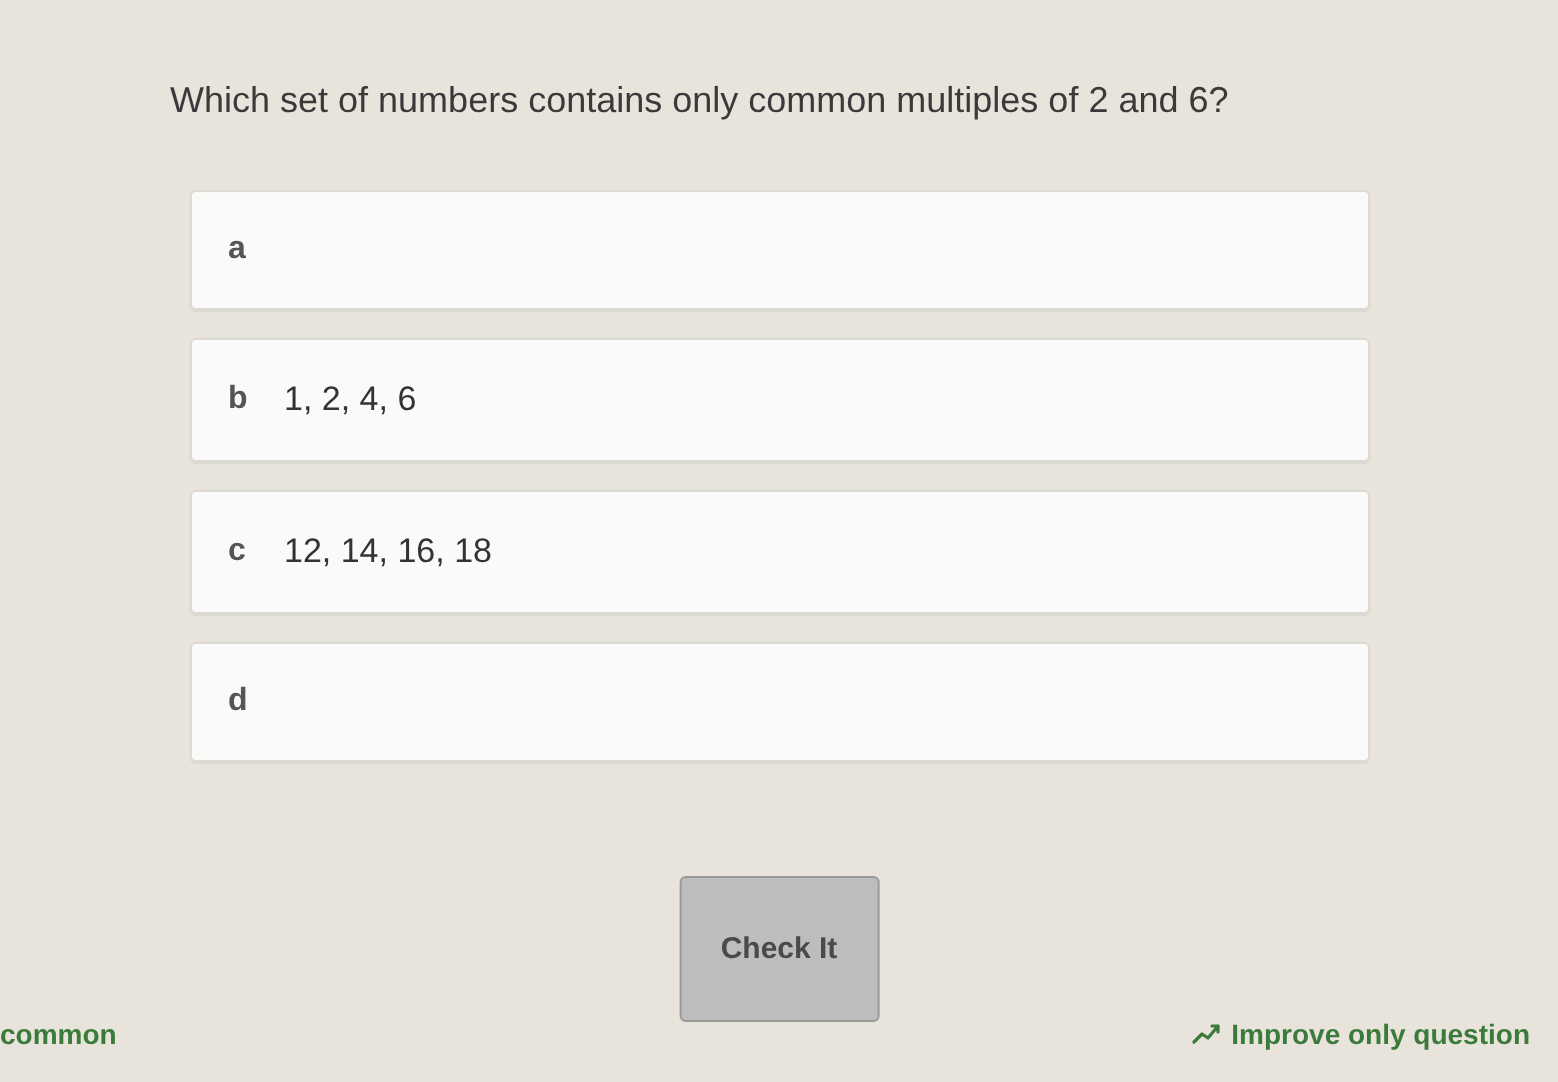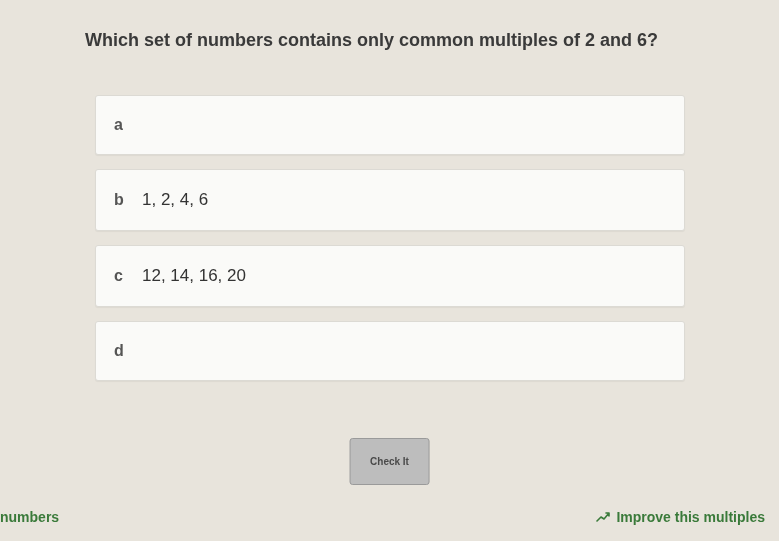--- a/index.html
+++ b/index.html
@@ -10,24 +10,24 @@
     body {
       width: 779px;
       height: 541px;
       background: #e8e4dc;
       font-family: Arial, Helvetica, sans-serif;
       position: relative;
       overflow: hidden;
     }
     .question-text {
       position: absolute;
-      top: 30px;
+      top: 40px;
       left: 85px;
       font-size: 18px;
-      font-weight: bold;
+      font-weight: normal;
       color: #3a3a3a;
     }
     .options-container {
       position: absolute;
       top: 95px;
       left: 95px;
       width: 590px;
     }
     .option {
       background: #fafaf8;
@@ -52,22 +52,22 @@
     }
     .check-button {
       position: absolute;
       top: 438px;
       left: 50%;
       transform: translateX(-50%);
       background: #bdbdbd;
       border: 1px solid #9a9a9a;
       color: #4a4a4a;
       font-weight: bold;
-      font-size: 10px;
-      padding: 17px 20px;
+      font-size: 15px;
+      padding: 27px 20px;
       border-radius: 3px;
       cursor: pointer;
     }
     .scratchpad {
       position: absolute;
       bottom: 16px;
       left: 0;
       color: #3a7a3a;
       font-weight: bold;
       font-size: 14px;
@@ -97,31 +97,31 @@
 <div class="options-container">
   <div class="option">
     <span class="option-letter">a</span>
   </div>
   <div class="option">
     <span class="option-letter">b</span>
     <span class="option-text">1, 2, 4, 6</span>
   </div>
   <div class="option">
     <span class="option-letter">c</span>
-    <span class="option-text">12, 14, 16, 20</span>
+    <span class="option-text">12, 14, 16, 18</span>
   </div>
   <div class="option">
     <span class="option-letter">d</span>
   </div>
 </div>
 
 <button class="check-button">Check It</button>
 
-<div class="scratchpad">numbers</div>
+<div class="scratchpad">common</div>
 
 <div class="improve-link">
   <span class="improve-icon">
     <svg width="14" height="12" viewBox="0 0 14 12">
       <path d="M1 10 L5 6 L8 8 L13 2 M13 2 L10 2 M13 2 L13 5" stroke="#3a7a3a" stroke-width="1.6" fill="none" stroke-linecap="round" stroke-linejoin="round"></path>
     </svg>
   </span>
-  <span>Improve this multiples</span>
+  <span>Improve only question</span>
 </div>
 
 </body></html>

